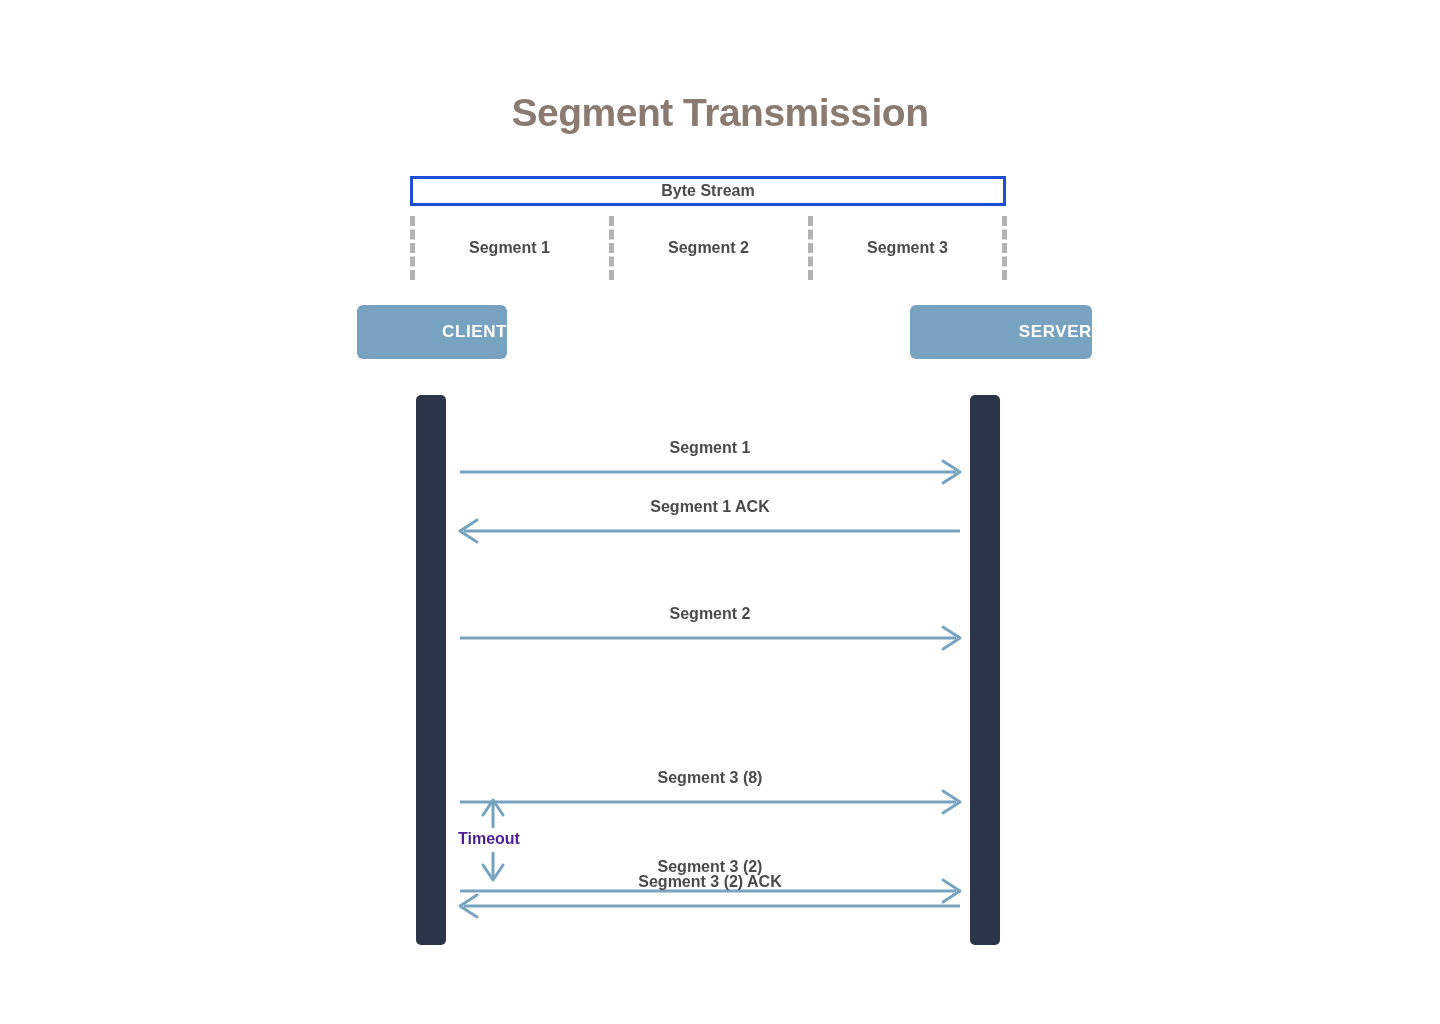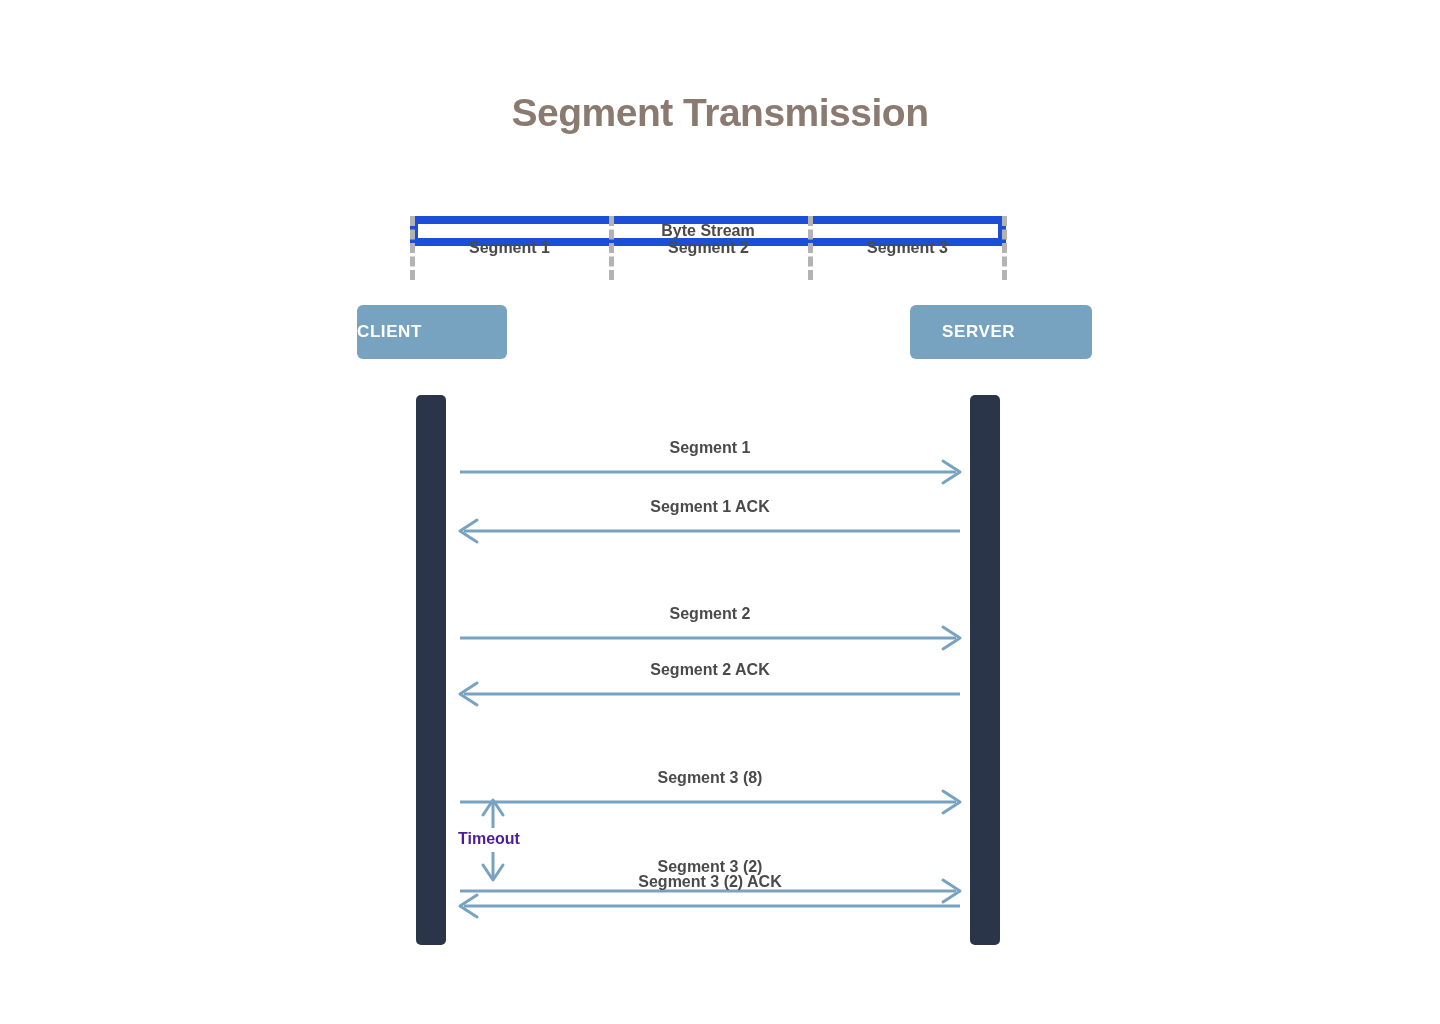--- a/index.html
+++ b/index.html
@@ -34,24 +34,23 @@
     white-space: nowrap;
   }
 
   
   .bytestream-box {
     position: absolute;
     left: 410px;
     top: 176px;
     width: 596px;
     height: 30px;
-    border: 8px solid #1d4ed8;
+    border: 3px solid #1d4ed8;
     box-sizing: border-box;
     background: #ffffff;
-    margin-top: 40px;
   }
   .bytestream-label {
     position: absolute;
     left: 0;
     top: 0;
     width: 100%;
     height: 100%;
     display: flex;
     align-items: center;
     justify-content: center;
@@ -82,21 +81,21 @@
   
   .endpoint {
     position: absolute;
     top: 305px;
     width: 150px;
     height: 54px;
     background: #78a3c0;
     border-radius: 6px;
     display: flex;
     align-items: center;
-    justify-content: flex-start;
+    justify-content: flex-end;
     color: #ffffff;
     font-size: 17px;
     font-weight: bold;
     letter-spacing: 0.6px;
   }
   .endpoint.client { left: 357px; }
   .endpoint.server { left: 910px; padding-left: 32px; }
 
   
   .lifeline {
@@ -213,27 +212,20 @@
   </div>
 
   <div class="msg" style="top:603px;">
     <div class="msg-label">Segment 2</div>
     <svg class="arrow-svg" viewBox="0 0 500 22">
       <line x1="0" y1="11" x2="496" y2="11" stroke="#78a3c0" stroke-width="3"></line>
       <polyline points="483,0 500,11 483,22" fill="none" stroke="#78a3c0" stroke-width="3" stroke-linecap="round" stroke-linejoin="round"></polyline>
     </svg>
   </div>
 
-  <div class="msg" style="top:659px;">
-    <div class="msg-label">Segment 2 ACK</div>
-    <svg class="arrow-svg" viewBox="0 0 500 22">
-      <line x1="4" y1="11" x2="500" y2="11" stroke="#78a3c0" stroke-width="3"></line>
-      <polyline points="17,0 0,11 17,22" fill="none" stroke="#78a3c0" stroke-width="3" stroke-linecap="round" stroke-linejoin="round"></polyline>
-    </svg>
-  </div>
 
   <div class="msg" style="top:767px;">
     <div class="msg-label">Segment 3 (8)</div>
     <svg class="arrow-svg" viewBox="0 0 500 22">
       <line x1="0" y1="11" x2="496" y2="11" stroke="#78a3c0" stroke-width="3"></line>
       <polyline points="483,0 500,11 483,22" fill="none" stroke="#78a3c0" stroke-width="3" stroke-linecap="round" stroke-linejoin="round"></polyline>
     </svg>
   </div>
 
   <div class="timeout">

